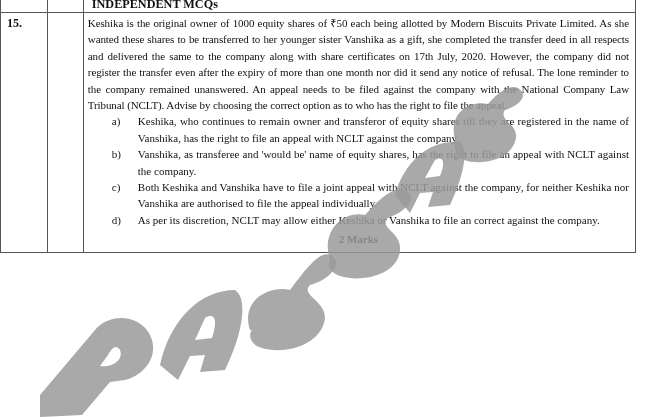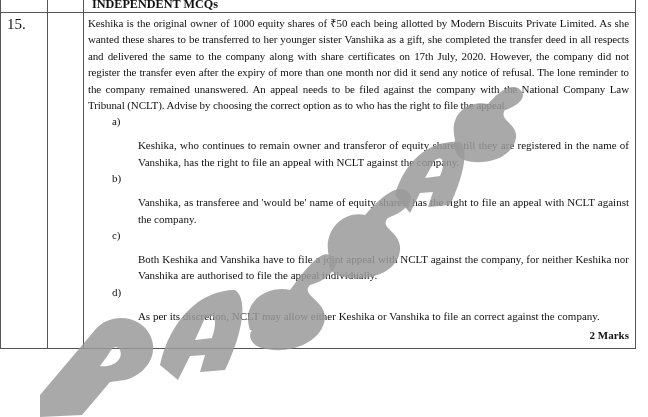--- a/index.html
+++ b/index.html
@@ -5,28 +5,28 @@
   html, body { margin:0; padding:0; background:#ffffff; }
   body { width:648px; height:417px; position:relative; overflow:hidden;
          font-family:"DejaVu Serif","Liberation Serif",serif; color:#111; }
   .page { position:absolute; left:0; top:0; width:532px; height:417px; }
   table.q { position:absolute; left:0; top:-8px; border-collapse:collapse; width:636px; }
   table.q td { border:1px solid #555; vertical-align:top; padding:0; }
   .col-num { width:41px; }
   .col-blank { width:36px; }
   .col-body { width:557px; }
   .hdr { font-weight:bold; font-size:12.2px; padding:4px 0 0 8px !important; height:15px; line-height:14px; font-family:"Liberation Serif",serif; }
-  .num { font-weight:normal; font-size:15px; padding:3px 0 0 6px !important; font-family:"Liberation Serif",serif; }
+  .num { font-weight:bold; font-size:12px; padding:3px 0 0 6px !important; font-family:"Liberation Serif",serif; }
   .body { padding:2px 6px 4px 4px !important; font-size:11px; line-height:16.4px; text-align:justify; font-family:"Liberation Serif",serif; }
   .para { margin:0; letter-spacing:-0.1px; }
   .opts { margin:0; padding:0; list-style:none; }
   .opt { display:flex; margin-left:24px; }
   .opt-label { width:26px; flex:none; }
-  .opt-text { flex:1; text-align:justify;margin-top:24px; }
-  .marks { text-align:right; font-weight:bold; margin-top:3px; }
+  .opt-text { flex:1; text-align:justify; }
+  .marks { text-align:center; font-weight:bold; margin-top:3px; }
   .wm { position:absolute; left:0; top:0; pointer-events:none; }
 </style>
 </head>
 <body>
 
 <div class="page">
   <table class="q">
     <tbody>
         <tr>
       <td class="col-num"></td>

